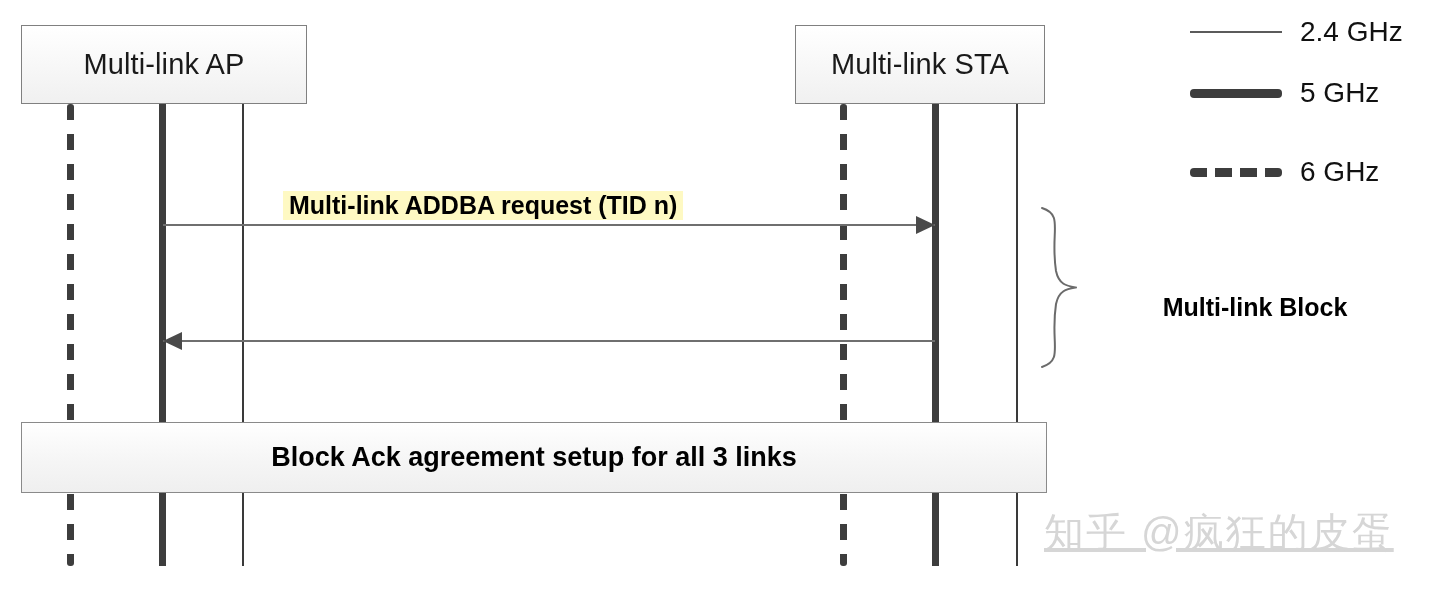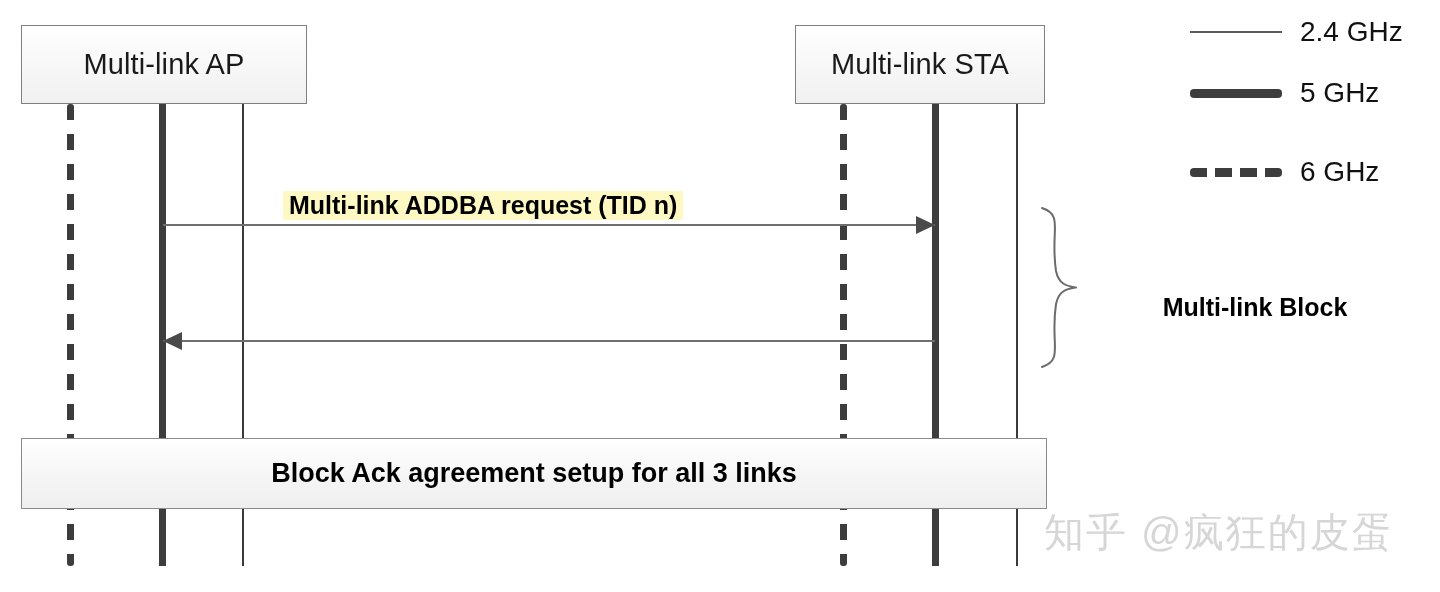--- a/index.html
+++ b/index.html
@@ -118,21 +118,20 @@
     box-sizing: border-box;
     border: 1px solid #8a8a8a;
     background: linear-gradient(to bottom, #ffffff 0%, #f6f6f6 50%, #efefef 100%);
     display: flex;
     align-items: center;
     justify-content: center;
     color: #000000;
     font-size: 27px;
     font-weight: bold;
     z-index: 5;
-    margin-top: 16px;
   }
 
   
   #brace-wrap {
     position: absolute;
     left: 1038px;
     top: 205px;
     width: 44px;
     height: 165px;
     z-index: 4;
@@ -199,20 +198,21 @@
     position: absolute;
     left: 1044px;
     top: 505px;
     color: #d6d6d6;
     font-size: 40px;
     font-weight: 400;
     letter-spacing: 2px;
     white-space: nowrap;
     z-index: 7;
     user-select: none;
+    text-decoration: underline;
   }
 </style>
 </head>
 <body>
 
 <div id="canvas">
 
   <div class="node-box" id="node-ap">
     <span>Multi-link AP</span>
   </div>

